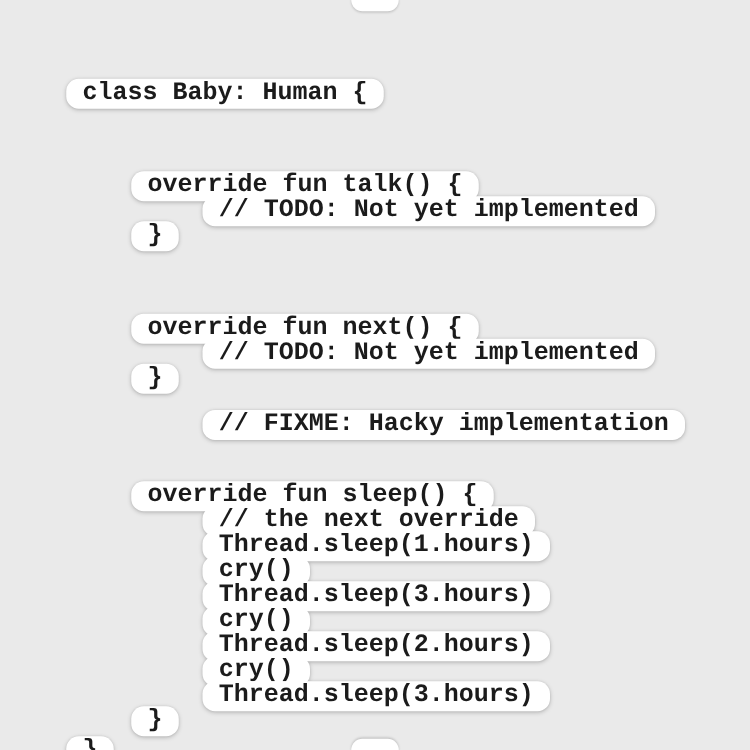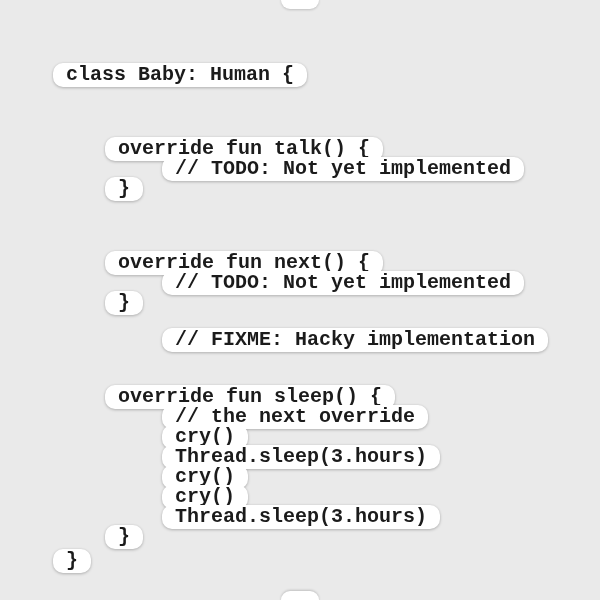--- a/index.html
+++ b/index.html
@@ -84,23 +84,25 @@
     <div class="blob">
       <div class="pill i1">override fun next() {</div>
       <div class="pill i2 m">// TODO: Not yet implemented</div>
       <div class="pill i1 m">}</div>
     </div>
 
     <div class="blob">
       <div class="pill i2 m">// FIXME: Hacky implementation</div>
       <div class="pill i1">override fun sleep() {</div>
       <div class="pill i2 m">// the next override</div>
+      <div class="pill i2 m">Thread.sleep(1.hours)</div>
       <div class="pill i2 m">cry()</div>
       <div class="pill i2 m">Thread.sleep(3.hours)</div>
       <div class="pill i2 m">cry()</div>
+      <div class="pill i2 m">Thread.sleep(2.hours)</div>
       <div class="pill i2 m">cry()</div>
       <div class="pill i2 m">Thread.sleep(3.hours)</div>
       <div class="pill i1 m">}</div>
     </div>
 
     <div class="blob snug">
       <div class="pill i0">}</div>
     </div>
 
   </div>

